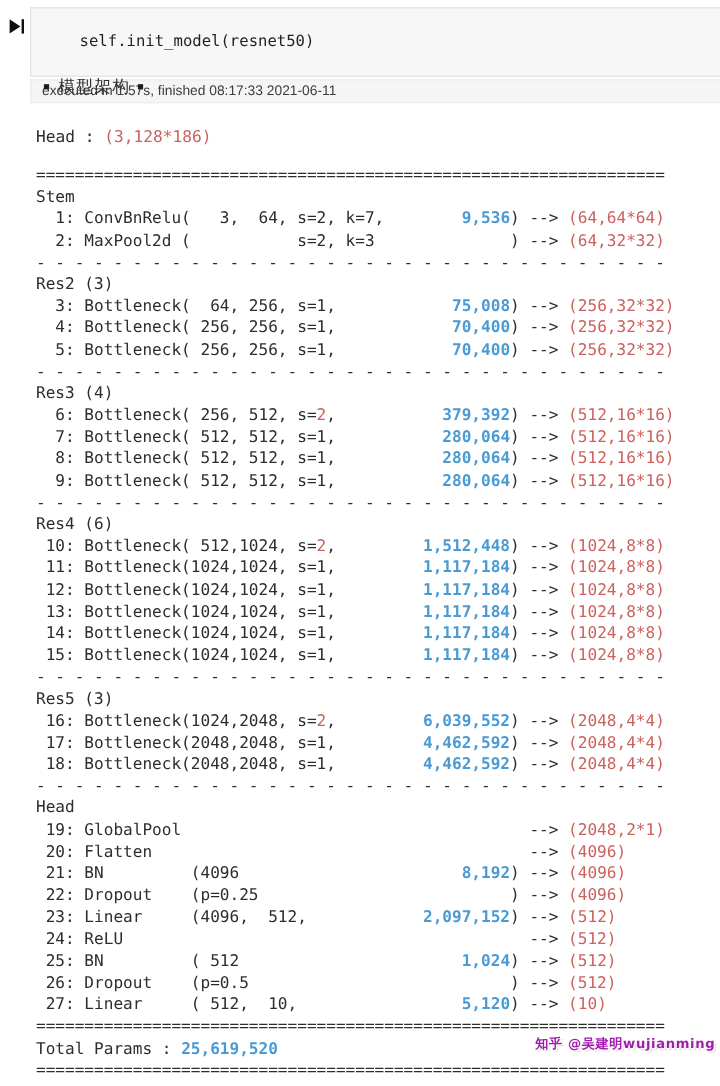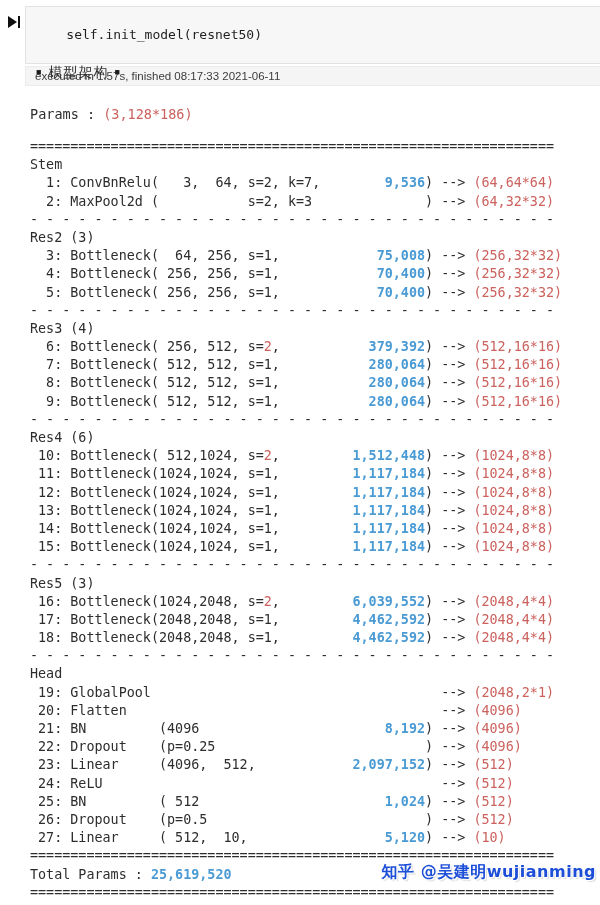--- a/index.html
+++ b/index.html
@@ -43,22 +43,22 @@
     font-family:"DejaVu Sans Mono", monospace;
     font-size:13.4px; line-height:18.2px; color:#2d2d2d;
     white-space:pre;
   }
   #arch .line { height:18.2px; }
   .k { color:#2d2d2d; }
   .b { color: var(--blue, #4a9ad4); font-weight: bold; }
   .r { color: var(--red,  #cb625e); }
   .watermark {
     position:absolute; right:4px; top:862px;
-    font-family:"DejaVu Sans", sans-serif; font-size:16px; font-weight:bold;
-    color:#1d4ed8;
+    font-family:"DejaVu Sans", sans-serif; font-size:11px; font-weight:bold;
+    color:#a21caf;
     text-shadow:1px 1px 0 #ffffff, -1px -1px 0 rgba(255,255,255,0.85), 2px 2px 1px rgba(120,120,120,0.25);
     letter-spacing:0.5px;
     white-space:nowrap;
   }
 </style>
 </head>
 <body>
 
 <div class="prompt">
   <span class="tri"></span>
@@ -69,17 +69,17 @@
   <div class="code-cell">
     <span>self.init_model(resnet50)</span>
   </div>
   <div class="exec-bar">
     <span>executed in 1.57s, finished 08:17:33 2021-06-11</span>
   </div>
 </div>
 
 <div class="output">
   <div class="section-title"><span class="sq">■</span><span>模型架构</span><span class="sq">■</span></div>
-  <div class="input-line"><span class="k">Params : </span><span class="r">(3,128*186)</span></div>
+  <div class="input-line"><span class="k">Head : </span><span class="r">(3,128*186)</span></div>
   <div id="arch"><div class="line"><span class="k">=================================================================</span></div><div class="line"><span class="k">Stem</span></div><div class="line"><span class="k">  1: ConvBnRelu(   3,  64, s=2, k=7,        </span><span class="b">9,536</span><span class="k">) --&gt; </span><span class="r">(64,64*64)</span></div><div class="line"><span class="k">  2: MaxPool2d (           s=2, k=3              ) --&gt; </span><span class="r">(64,32*32)</span></div><div class="line"><span class="k">- - - - - - - - - - - - - - - - - - - - - - - - - - - - - - - - -</span></div><div class="line"><span class="k">Res2 (3)</span></div><div class="line"><span class="k">  3: Bottleneck(  64, 256, s=1,            </span><span class="b">75,008</span><span class="k">) --&gt; </span><span class="r">(256,32*32)</span></div><div class="line"><span class="k">  4: Bottleneck( 256, 256, s=1,            </span><span class="b">70,400</span><span class="k">) --&gt; </span><span class="r">(256,32*32)</span></div><div class="line"><span class="k">  5: Bottleneck( 256, 256, s=1,            </span><span class="b">70,400</span><span class="k">) --&gt; </span><span class="r">(256,32*32)</span></div><div class="line"><span class="k">- - - - - - - - - - - - - - - - - - - - - - - - - - - - - - - - -</span></div><div class="line"><span class="k">Res3 (4)</span></div><div class="line"><span class="k">  6: Bottleneck( 256, 512, s=</span><span class="r">2</span><span class="k">,           </span><span class="b">379,392</span><span class="k">) --&gt; </span><span class="r">(512,16*16)</span></div><div class="line"><span class="k">  7: Bottleneck( 512, 512, s=1,           </span><span class="b">280,064</span><span class="k">) --&gt; </span><span class="r">(512,16*16)</span></div><div class="line"><span class="k">  8: Bottleneck( 512, 512, s=1,           </span><span class="b">280,064</span><span class="k">) --&gt; </span><span class="r">(512,16*16)</span></div><div class="line"><span class="k">  9: Bottleneck( 512, 512, s=1,           </span><span class="b">280,064</span><span class="k">) --&gt; </span><span class="r">(512,16*16)</span></div><div class="line"><span class="k">- - - - - - - - - - - - - - - - - - - - - - - - - - - - - - - - -</span></div><div class="line"><span class="k">Res4 (6)</span></div><div class="line"><span class="k"> 10: Bottleneck( 512,1024, s=</span><span class="r">2</span><span class="k">,         </span><span class="b">1,512,448</span><span class="k">) --&gt; </span><span class="r">(1024,8*8)</span></div><div class="line"><span class="k"> 11: Bottleneck(1024,1024, s=1,         </span><span class="b">1,117,184</span><span class="k">) --&gt; </span><span class="r">(1024,8*8)</span></div><div class="line"><span class="k"> 12: Bottleneck(1024,1024, s=1,         </span><span class="b">1,117,184</span><span class="k">) --&gt; </span><span class="r">(1024,8*8)</span></div><div class="line"><span class="k"> 13: Bottleneck(1024,1024, s=1,         </span><span class="b">1,117,184</span><span class="k">) --&gt; </span><span class="r">(1024,8*8)</span></div><div class="line"><span class="k"> 14: Bottleneck(1024,1024, s=1,         </span><span class="b">1,117,184</span><span class="k">) --&gt; </span><span class="r">(1024,8*8)</span></div><div class="line"><span class="k"> 15: Bottleneck(1024,1024, s=1,         </span><span class="b">1,117,184</span><span class="k">) --&gt; </span><span class="r">(1024,8*8)</span></div><div class="line"><span class="k">- - - - - - - - - - - - - - - - - - - - - - - - - - - - - - - - -</span></div><div class="line"><span class="k">Res5 (3)</span></div><div class="line"><span class="k"> 16: Bottleneck(1024,2048, s=</span><span class="r">2</span><span class="k">,         </span><span class="b">6,039,552</span><span class="k">) --&gt; </span><span class="r">(2048,4*4)</span></div><div class="line"><span class="k"> 17: Bottleneck(2048,2048, s=1,         </span><span class="b">4,462,592</span><span class="k">) --&gt; </span><span class="r">(2048,4*4)</span></div><div class="line"><span class="k"> 18: Bottleneck(2048,2048, s=1,         </span><span class="b">4,462,592</span><span class="k">) --&gt; </span><span class="r">(2048,4*4)</span></div><div class="line"><span class="k">- - - - - - - - - - - - - - - - - - - - - - - - - - - - - - - - -</span></div><div class="line"><span class="k">Head</span></div><div class="line"><span class="k"> 19: GlobalPool                                    --&gt; </span><span class="r">(2048,2*1)</span></div><div class="line"><span class="k"> 20: Flatten                                       --&gt; </span><span class="r">(4096)</span></div><div class="line"><span class="k"> 21: BN         (4096                       </span><span class="b">8,192</span><span class="k">) --&gt; </span><span class="r">(4096)</span></div><div class="line"><span class="k"> 22: Dropout    (p=0.25                          ) --&gt; </span><span class="r">(4096)</span></div><div class="line"><span class="k"> 23: Linear     (4096,  512,            </span><span class="b">2,097,152</span><span class="k">) --&gt; </span><span class="r">(512)</span></div><div class="line"><span class="k"> 24: ReLU                                          --&gt; </span><span class="r">(512)</span></div><div class="line"><span class="k"> 25: BN         ( 512                       </span><span class="b">1,024</span><span class="k">) --&gt; </span><span class="r">(512)</span></div><div class="line"><span class="k"> 26: Dropout    (p=0.5                           ) --&gt; </span><span class="r">(512)</span></div><div class="line"><span class="k"> 27: Linear     ( 512,  10,                 </span><span class="b">5,120</span><span class="k">) --&gt; </span><span class="r">(10)</span></div><div class="line"><span class="k">=================================================================</span></div><div class="line"><span class="k">Total Params : </span><span class="b">25,619,520</span></div><div class="line"><span class="k">=================================================================</span></div></div>
 </div>
 
 <div class="watermark">知乎 @吴建明wujianming</div>
 
 </body></html>

